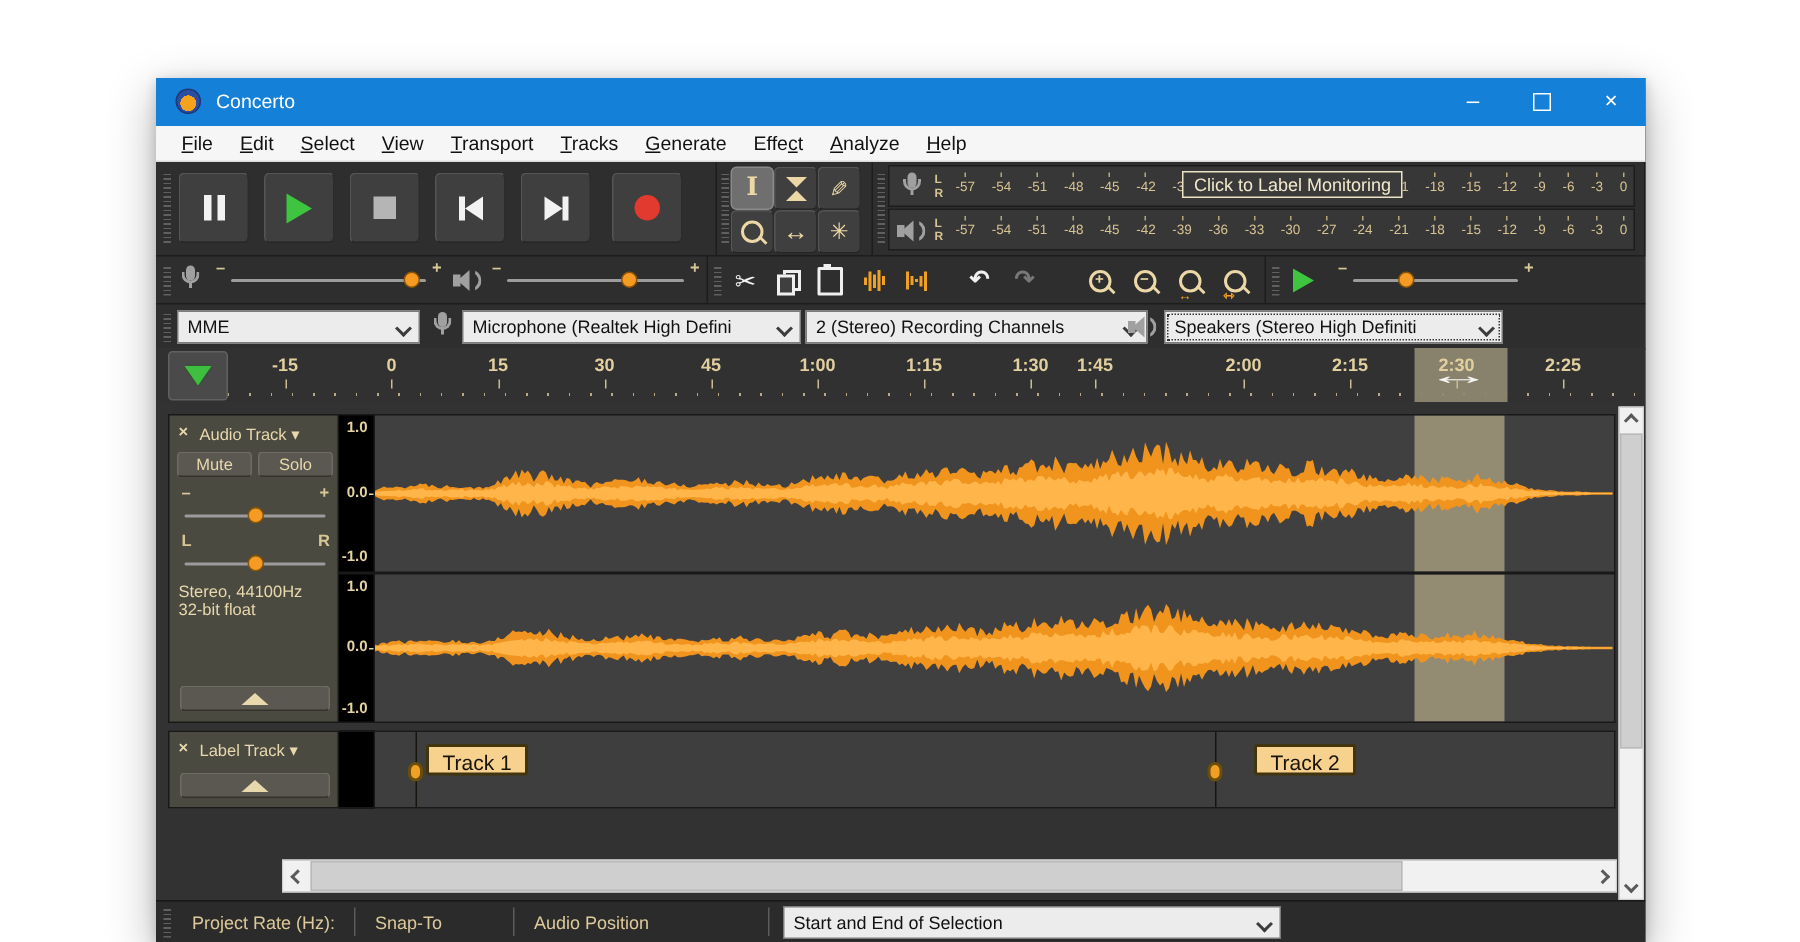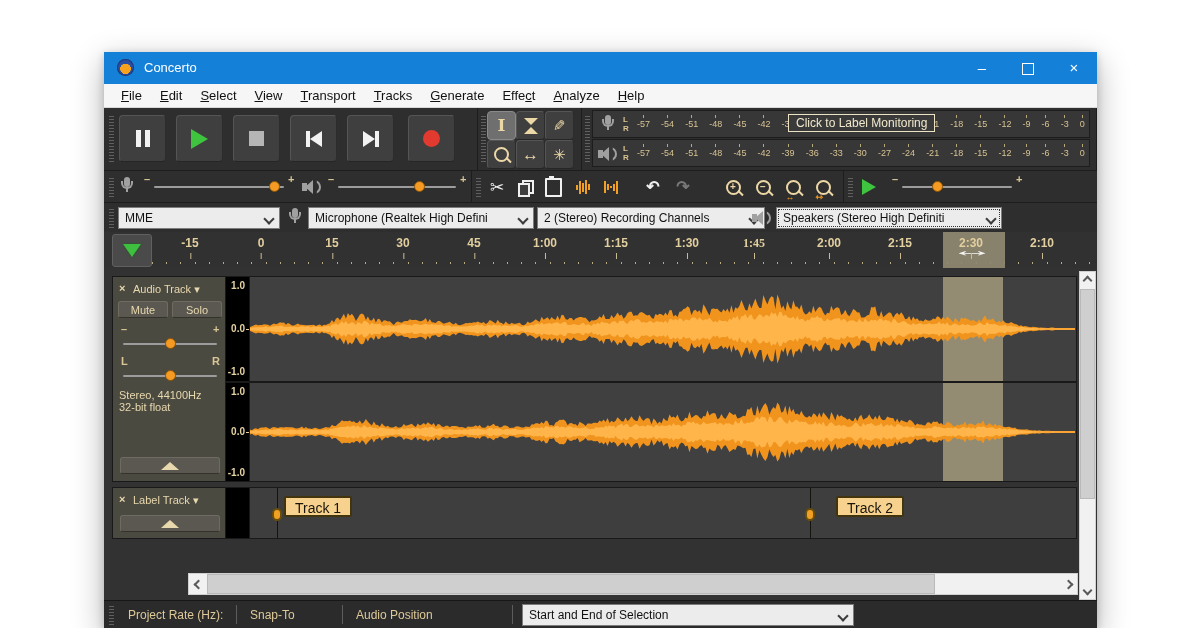--- a/index.html
+++ b/index.html
@@ -403,25 +403,25 @@
       <div class="tl-sel" style="left:791px;width:62px;"></div>
       <span class="tl-arrow" style="left:812px;">↔</span>
     <span class="tl-label" style="left: 38px;">-15</span>
         <span class="tl-label" style="left: 109px;">0</span>
         <span class="tl-label" style="left: 180px;">15</span>
         <span class="tl-label" style="left: 251px;">30</span>
         <span class="tl-label" style="left: 322px;">45</span>
         <span class="tl-label" style="left: 393px;">1:00</span>
         <span class="tl-label" style="left: 464px;">1:15</span>
         <span class="tl-label" style="left: 535px;">1:30</span>
-        <span class="tl-label" style="left: 602px; font-family: Liberation Serif, serif;">1:45</span>
+        <span class="tl-label" style="left: 578px;">1:45</span>
         <span class="tl-label" style="left: 677px;">2:00</span>
         <span class="tl-label" style="left: 748px;">2:15</span>
         <span class="tl-label" style="left: 819px;">2:30</span>
-        <span class="tl-label" style="left: 890px;">2:10</span>
+        <span class="tl-label" style="left: 890px;">2:25</span>
       </div>
   </div>
 
   <div class="canvas">
 
     <div class="tpanel" style="left:8px;top:8px;width:114px;height:206px;">
       <span class="ptxt" style="position:absolute;left:6px;top:5px;font-weight:bold;">×</span>
       <span class="ptxt" style="position:absolute;left:20px;top:6px;"><span>Audio Track</span> ▾</span>
       <div class="pbtn" style="left:5px;top:24px;width:50px;height:17px;line-height:16px;">Mute</div>
       <div class="pbtn" style="left:59px;top:24px;width:50px;height:17px;line-height:16px;">Solo</div>

